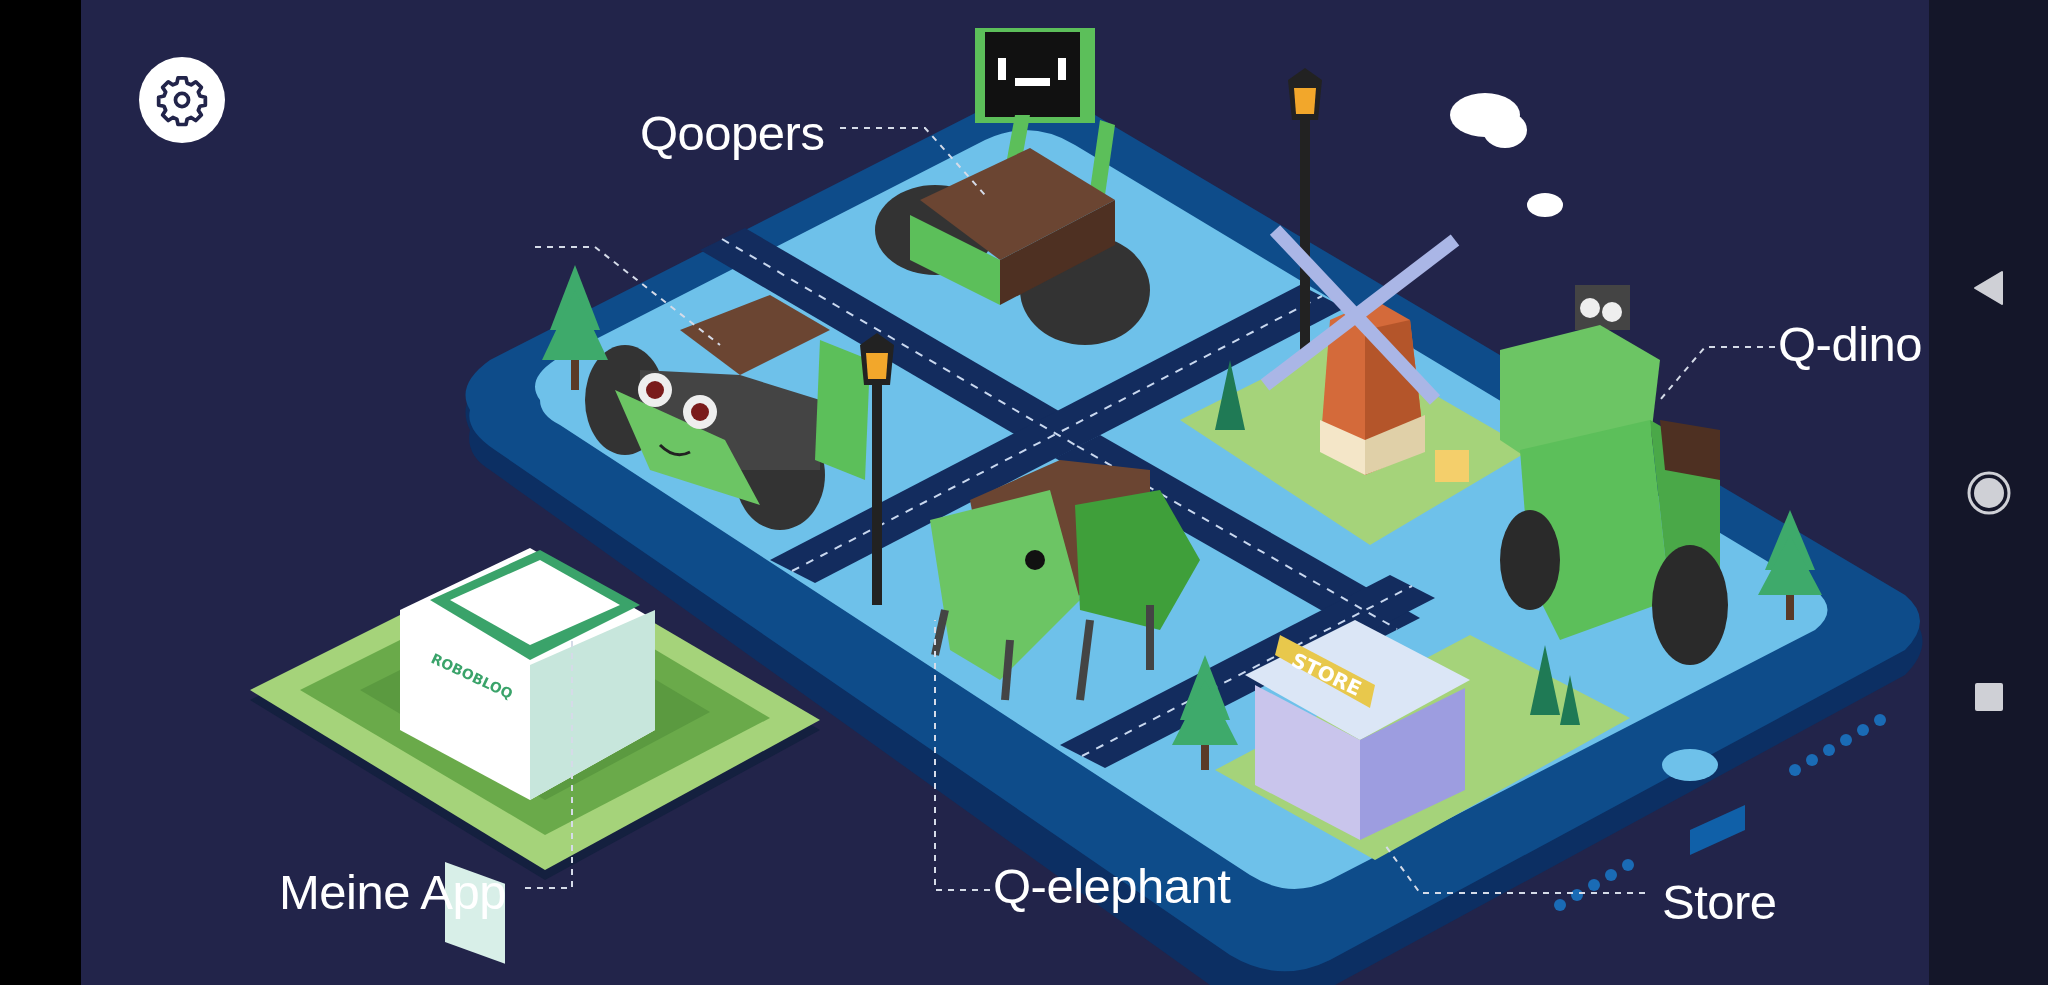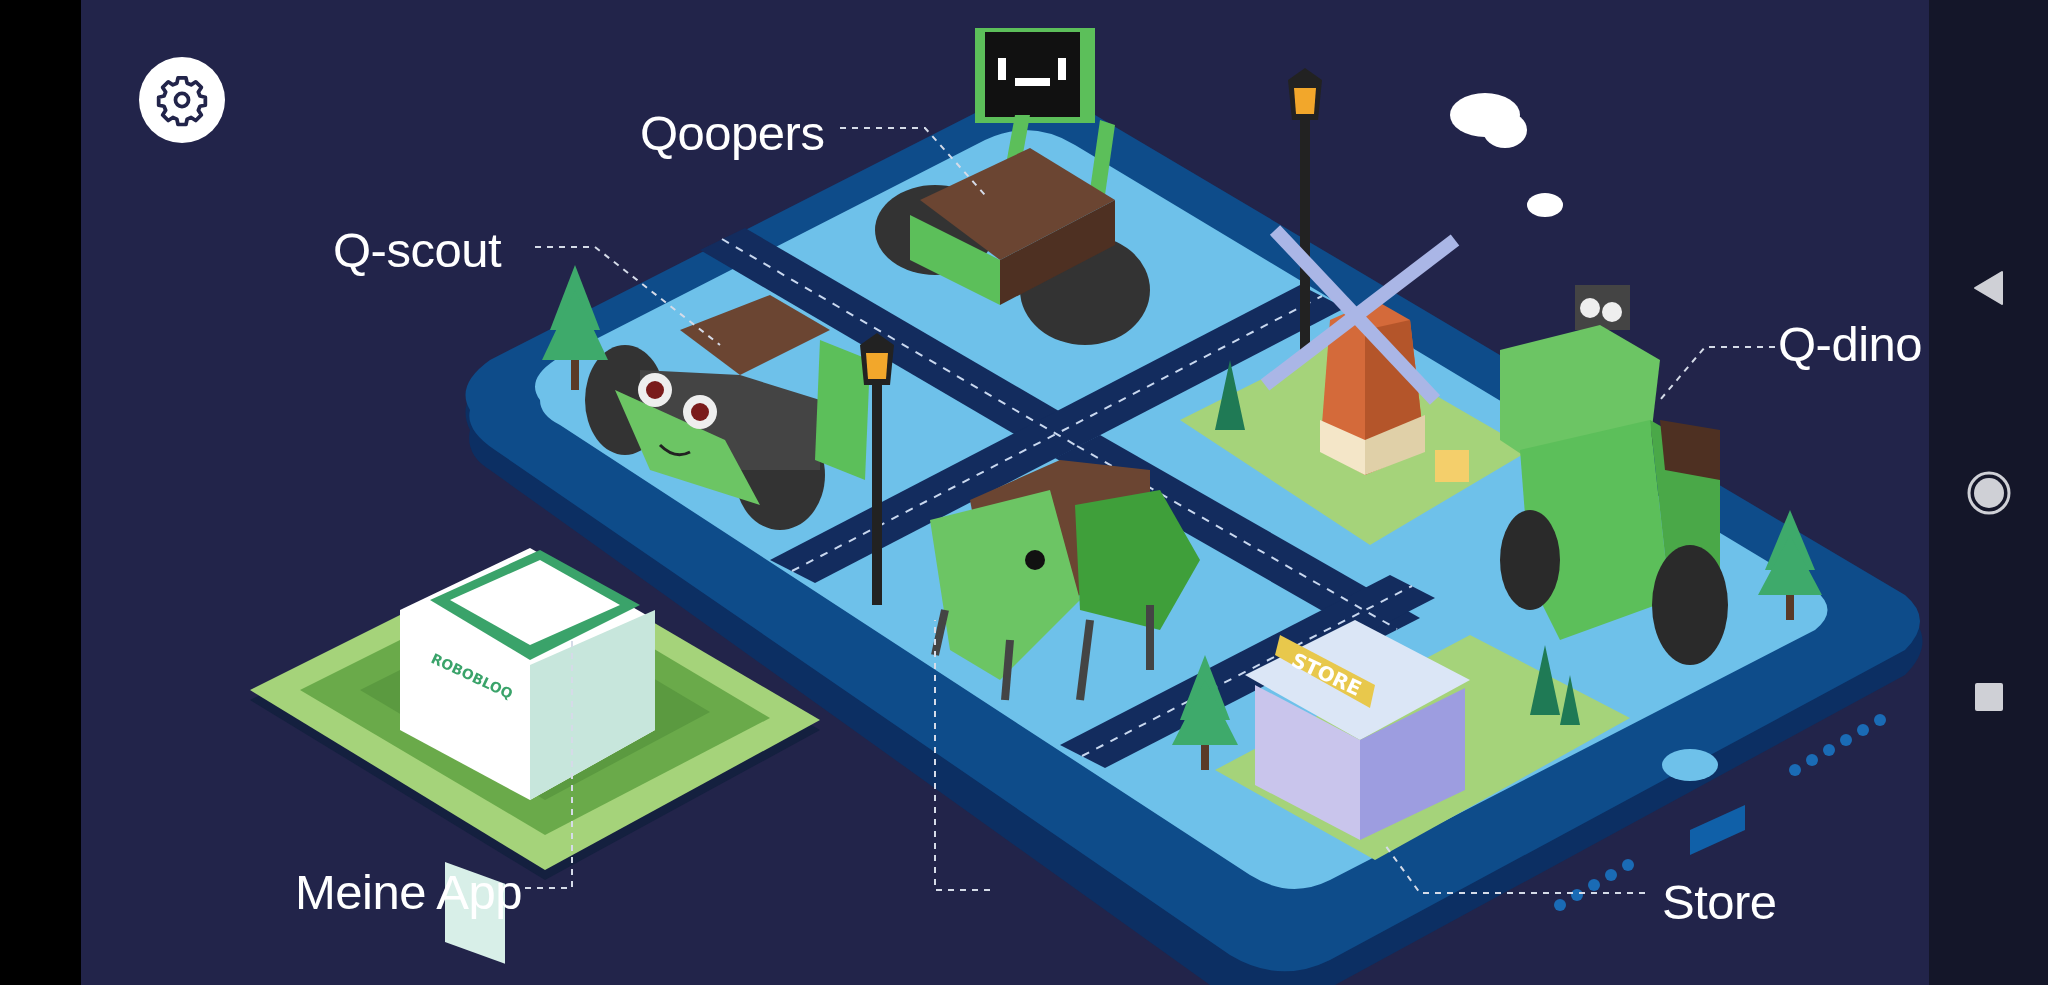--- a/index.html
+++ b/index.html
@@ -192,23 +192,23 @@
   </svg>
 
   <div class="gear-btn" style="left:58px;">
     <svg width="56" height="56" viewBox="0 0 24 24" fill="none" stroke="#22244a" stroke-width="1.6" stroke-linejoin="round">
       <path d="M10.3 2.5h3.4l.5 2.3 1.7.7 2-1.3 2.4 2.4-1.3 2 .7 1.7 2.3.5v3.4l-2.3.5-.7 1.7 1.3 2-2.4 2.4-2-1.3-1.7.7-.5 2.3h-3.4l-.5-2.3-1.7-.7-2 1.3-2.4-2.4 1.3-2-.7-1.7-2.3-.5v-3.4l2.3-.5.7-1.7-1.3-2 2.4-2.4 2 1.3 1.7-.7z"></path>
       <circle cx="12" cy="12" r="2.8"></circle>
     </svg>
   </div>
 
   <div class="label" style="left:559px; top:109px;">Qoopers</div>
-  <div class="label" style="left:252px; top:226px;">Q-scout</div>
   <div class="label" style="left:1697px; top:320px;">Q-dino</div>
-  <div class="label" style="left:198px; top:868px;margin-left:16px;">Meine App</div>
+  <div class="label" style="left:198px; top:868px;">Meine App</div>
+  <div class="label" style="left:912px; top:862px;">Q-elephant</div>
   <div class="label" style="left:1581px; top:878px;">Store</div>
 
   <div class="hotspot" style="left:790px; top:25px; width:380px; height:320px;"></div>
   <div class="hotspot" style="left:500px; top:270px; width:360px; height:260px;"></div>
   <div class="hotspot" style="left:1410px; top:270px; width:330px; height:400px;"></div>
   <div class="hotspot" style="left:170px; top:540px; width:580px; height:340px;"></div>
   <div class="hotspot" style="left:840px; top:430px; width:360px; height:290px;"></div>
   <div class="hotspot" style="left:1150px; top:620px; width:330px; height:240px;"></div>
 </div>
 

